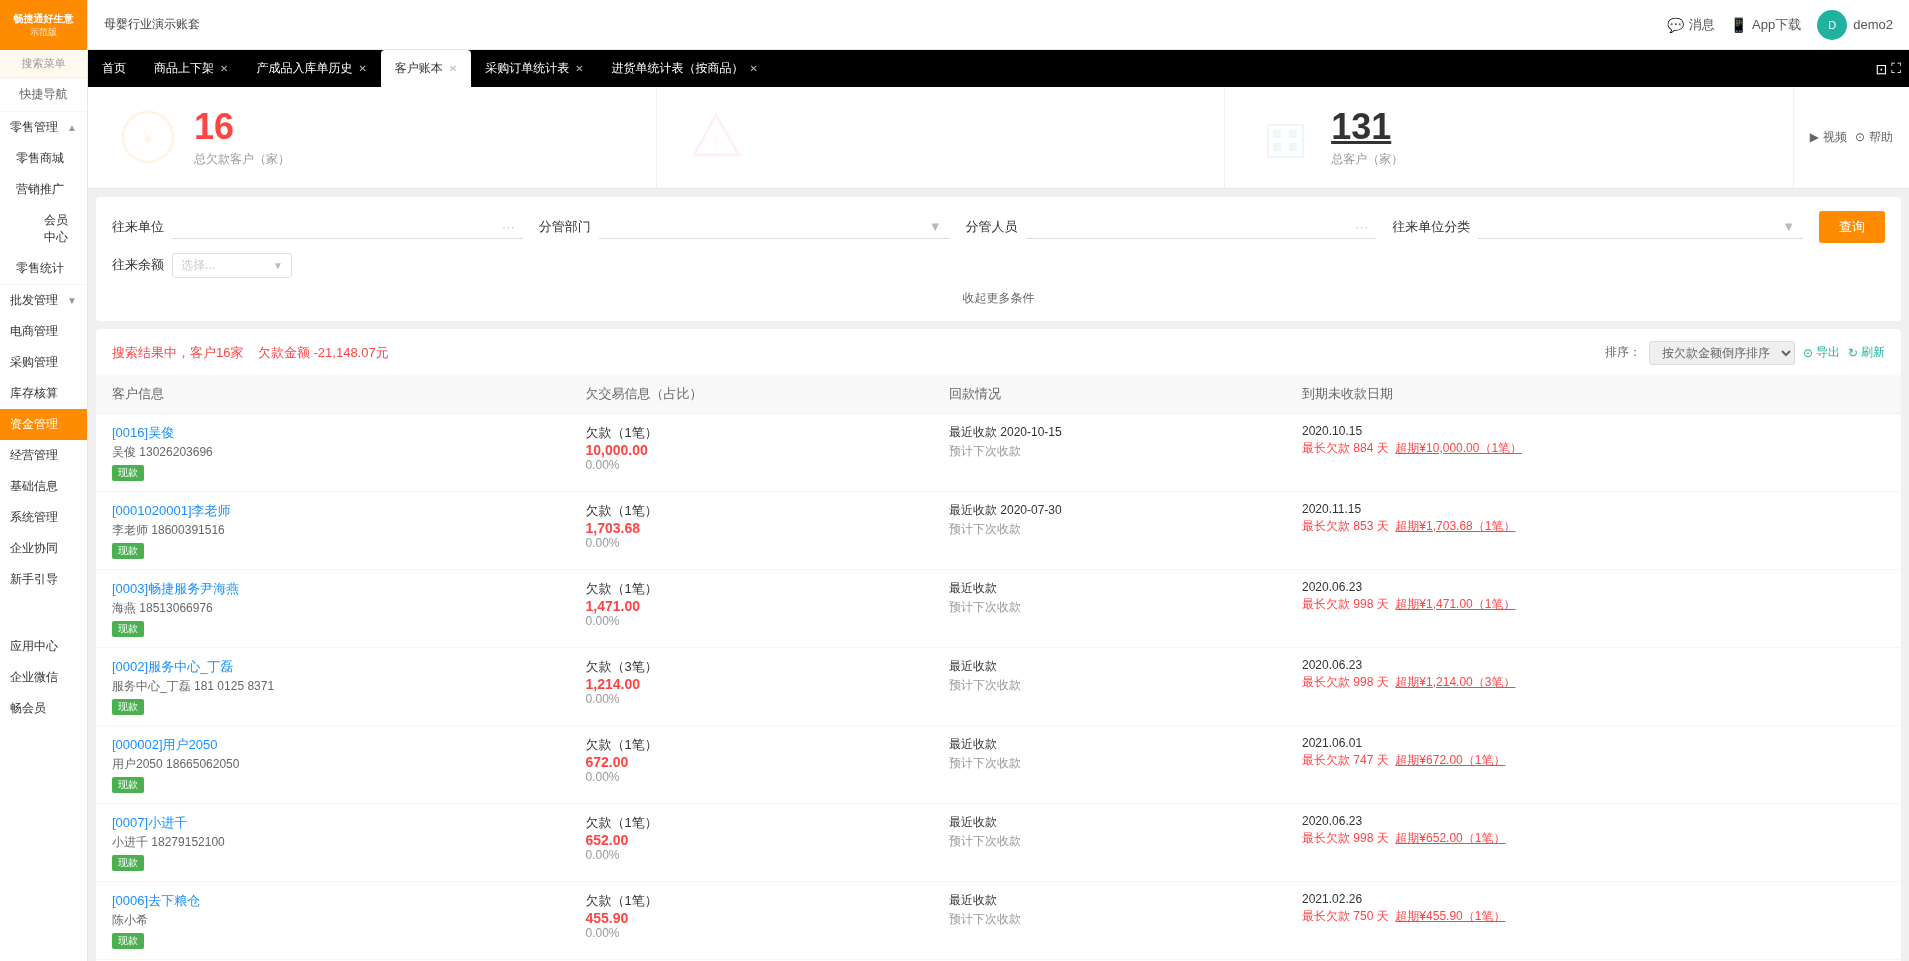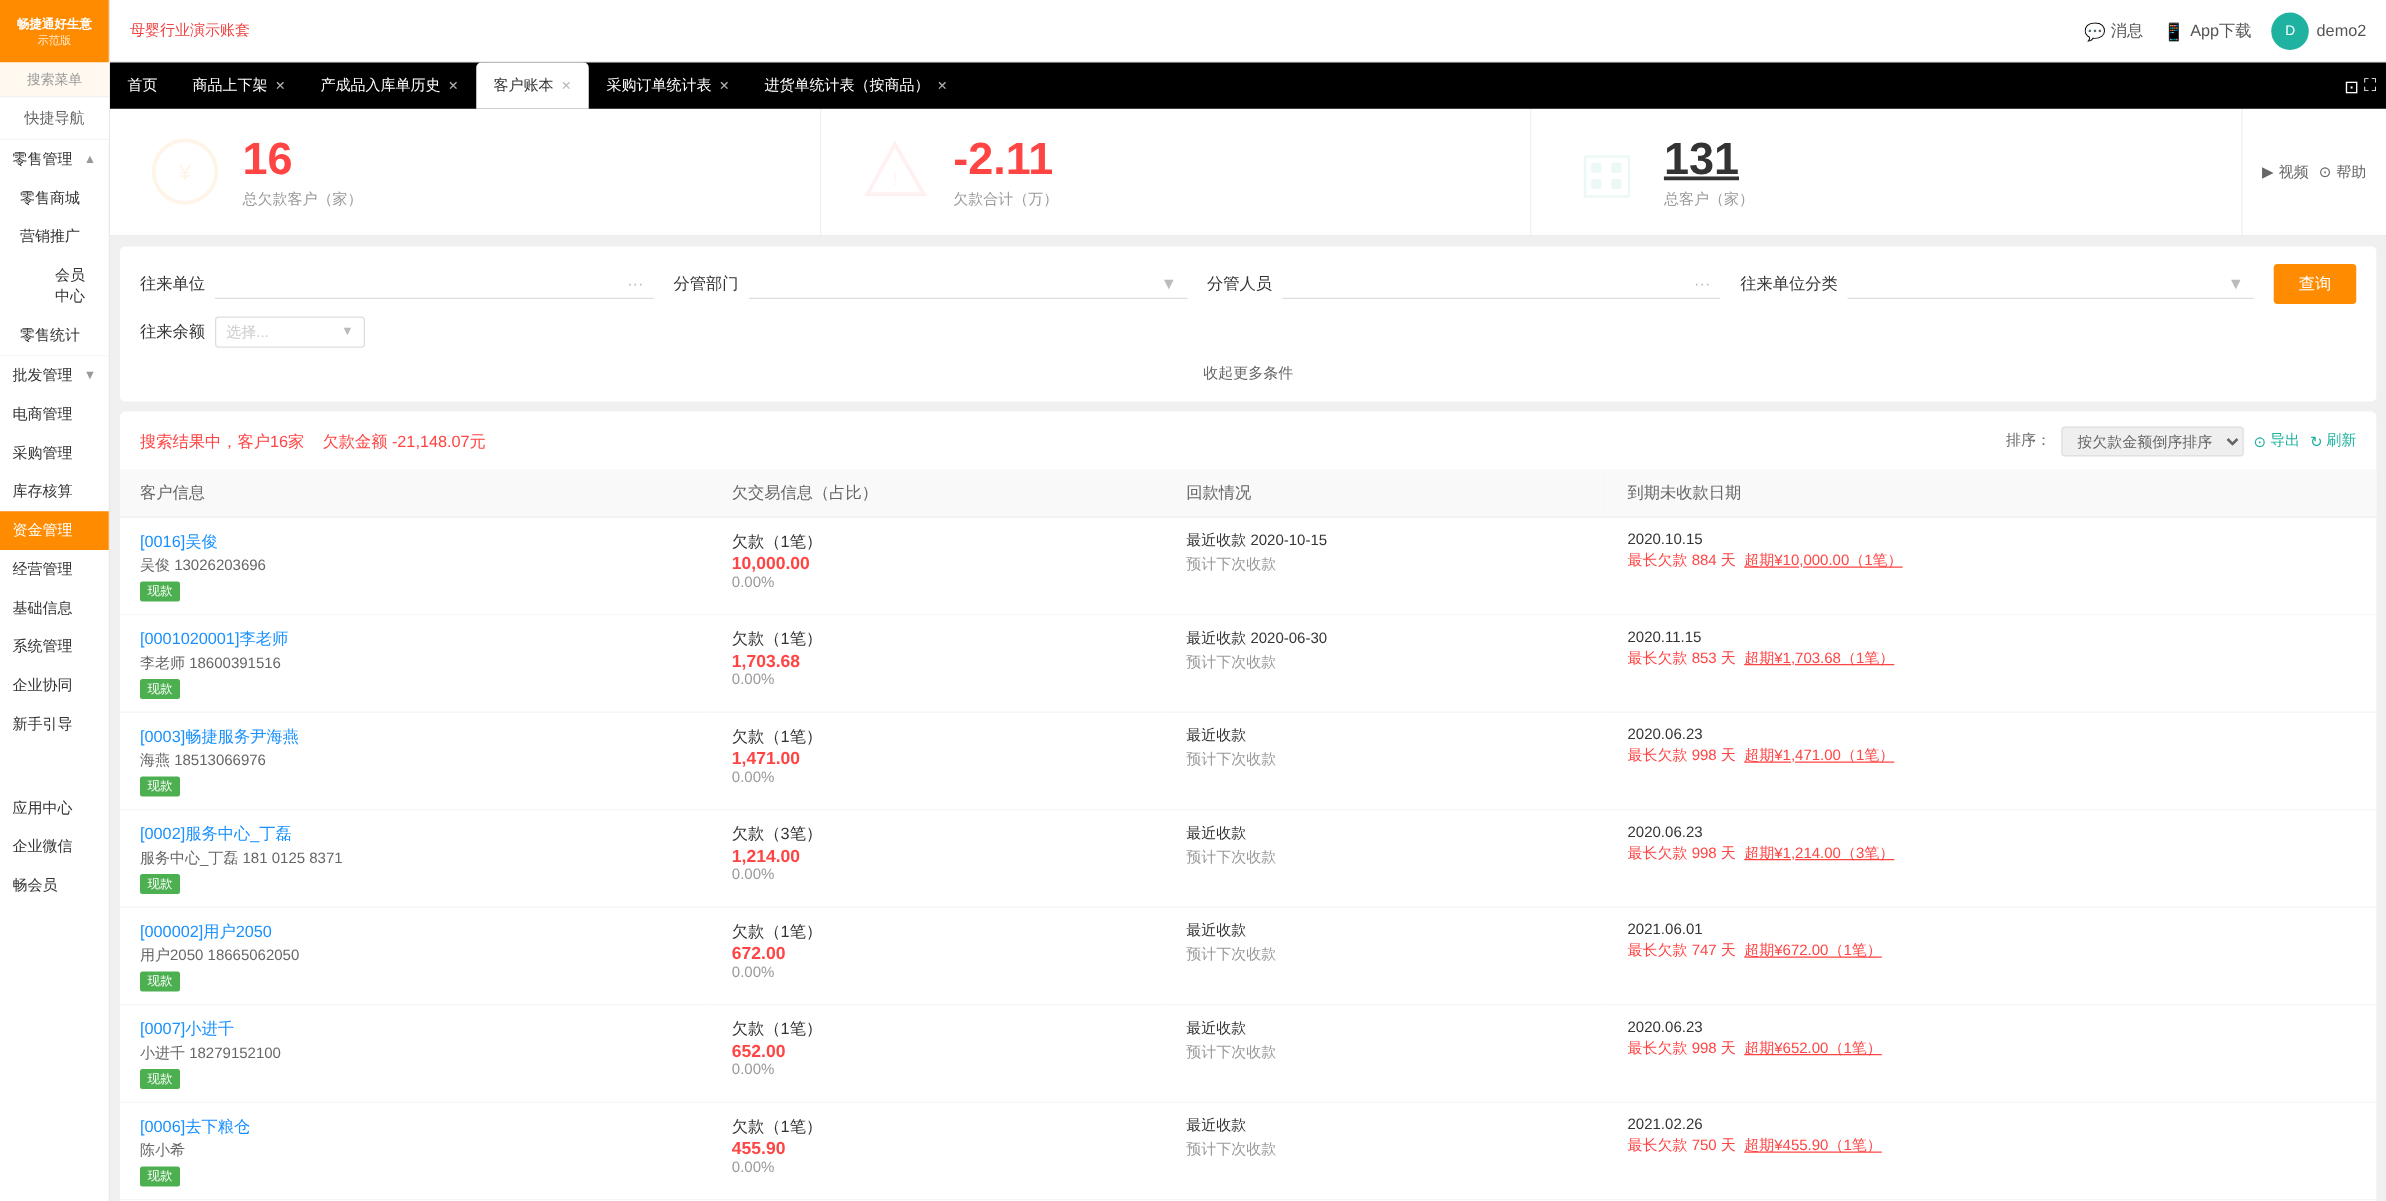--- a/index.html
+++ b/index.html
@@ -118,21 +118,21 @@
   <div style="padding:7px 10px;font-size:12px;color:#333;cursor:pointer;">企业协同</div>
   <div style="padding:7px 10px;font-size:12px;color:#333;cursor:pointer;">新手引导</div>
   <div style="padding:7px 10px;font-size:12px;color:#333;cursor:pointer;margin-top:36px;">应用中心</div>
   <div style="padding:7px 10px;font-size:12px;color:#333;cursor:pointer;">企业微信</div>
   <div style="padding:7px 10px;font-size:12px;color:#333;cursor:pointer;">畅会员</div>
 </div>
 
 <div class="main">
 
   <div class="topbar">
-    <div style="font-size:12px;color:#ef4444;">母婴行业演示账套</div>
+    <div style="font-size:12px;color:#404040;">母婴行业演示账套</div>
     <div class="topbar-right">
       <div style="display:flex;align-items:center;gap:4px;cursor:pointer;">
         <span style="font-size:14px;">💬</span>
         <span>消息</span>
       </div>
       <div style="display:flex;align-items:center;gap:4px;cursor:pointer;">
         <span style="font-size:14px;">📱</span>
         <span>App下载</span>
       </div>
       <div style="display:flex;align-items:center;gap:6px;cursor:pointer;">
@@ -186,24 +186,20 @@
           <div class="stat-label">总欠款客户（家）</div>
         </div>
       </div>
 
       <div class="stat-card">
         <div class="stat-icon">
           <svg width="55" height="55" viewBox="0 0 55 55">
             <polygon points="27,5 50,45 5,45" fill="none" stroke="#ff6666" stroke-width="3" opacity="0.3"></polygon>
             <text x="27" y="38" text-anchor="middle" font-size="14" fill="#ff6666" opacity="0.3">!</text>
           </svg>
-        </div>
-        <div class="stat-info">
-          <div class="stat-number">-2.11</div>
-          <div class="stat-label">欠款合计（万）</div>
         </div>
       </div>
 
       <div class="stat-card">
         <div class="stat-icon">
           <svg width="55" height="55" viewBox="0 0 55 55">
             <rect x="10" y="15" width="35" height="32" fill="none" stroke="#20b2a0" stroke-width="2" opacity="0.3"></rect>
             <rect x="15" y="20" width="8" height="8" fill="#20b2a0" opacity="0.3"></rect>
             <rect x="31" y="20" width="8" height="8" fill="#20b2a0" opacity="0.3"></rect>
             <rect x="15" y="33" width="8" height="8" fill="#20b2a0" opacity="0.3"></rect>
@@ -336,21 +332,21 @@
       <div class="customer-name">[0001020001]李老师</div>
       <div class="customer-phone">李老师 18600391516</div>
       <span class="customer-tag">现款</span>
     </td>
     <td>
       <div class="debt-count">欠款（1笔）</div>
       <div class="debt-amount">1,703.68</div>
       <div class="debt-ratio">0.00%</div>
     </td>
     <td>
-      <div class="last-payment">最近收款    2020-06-30</div>
+      <div class="last-payment">最近收款    2020-07-30</div>
       <div class="next-payment">预计下次收款</div>
     </td>
     <td>
       <div class="expire-date">2020.11.15</div>
       <div class="expire-days">
         最长欠款 853 天 &nbsp;<span class="overdue-link">超期¥1,703.68（1笔）</span>
       </div>
     </td>
   </tr>
             <tr>

